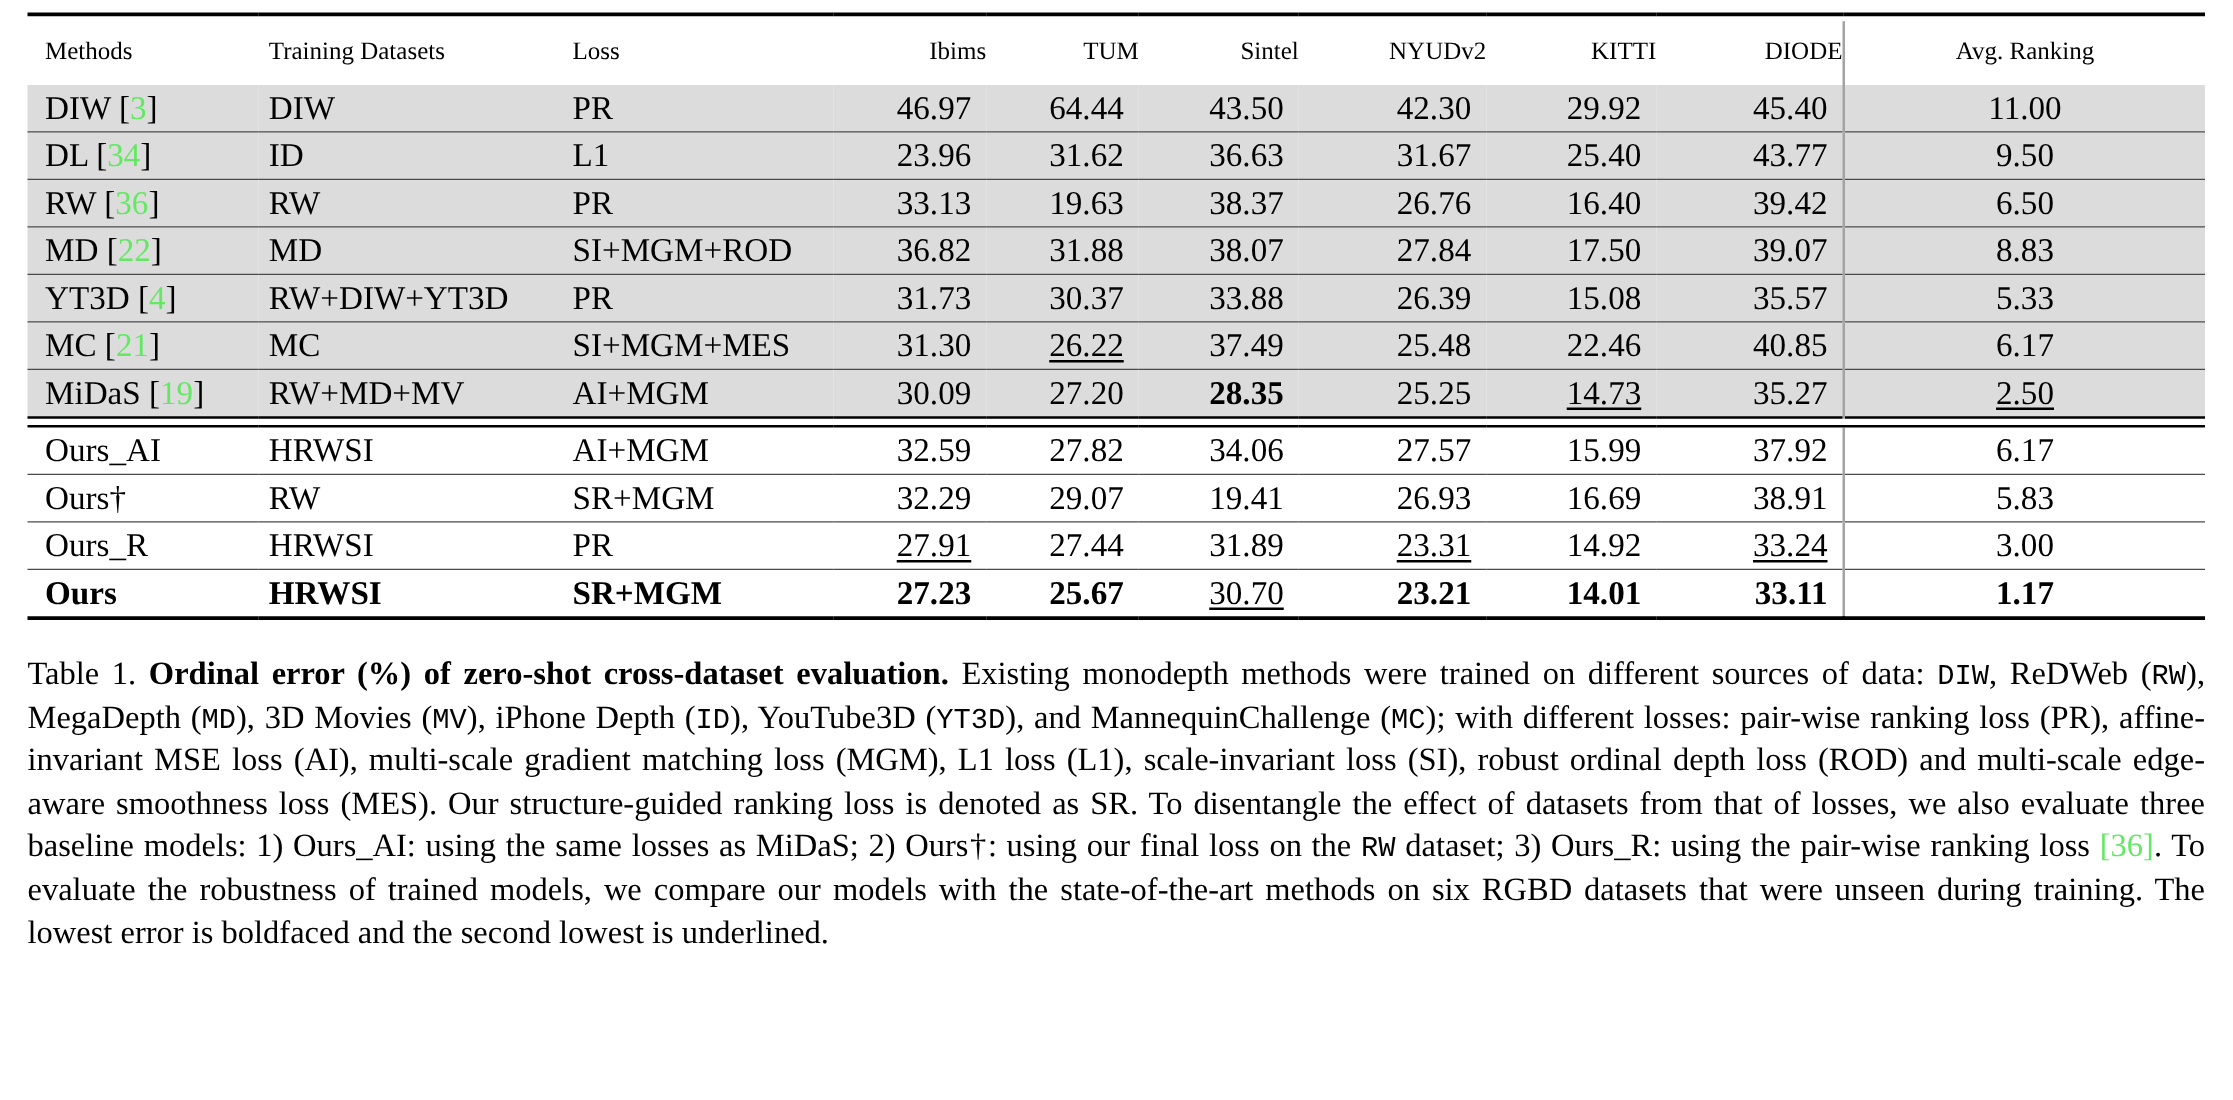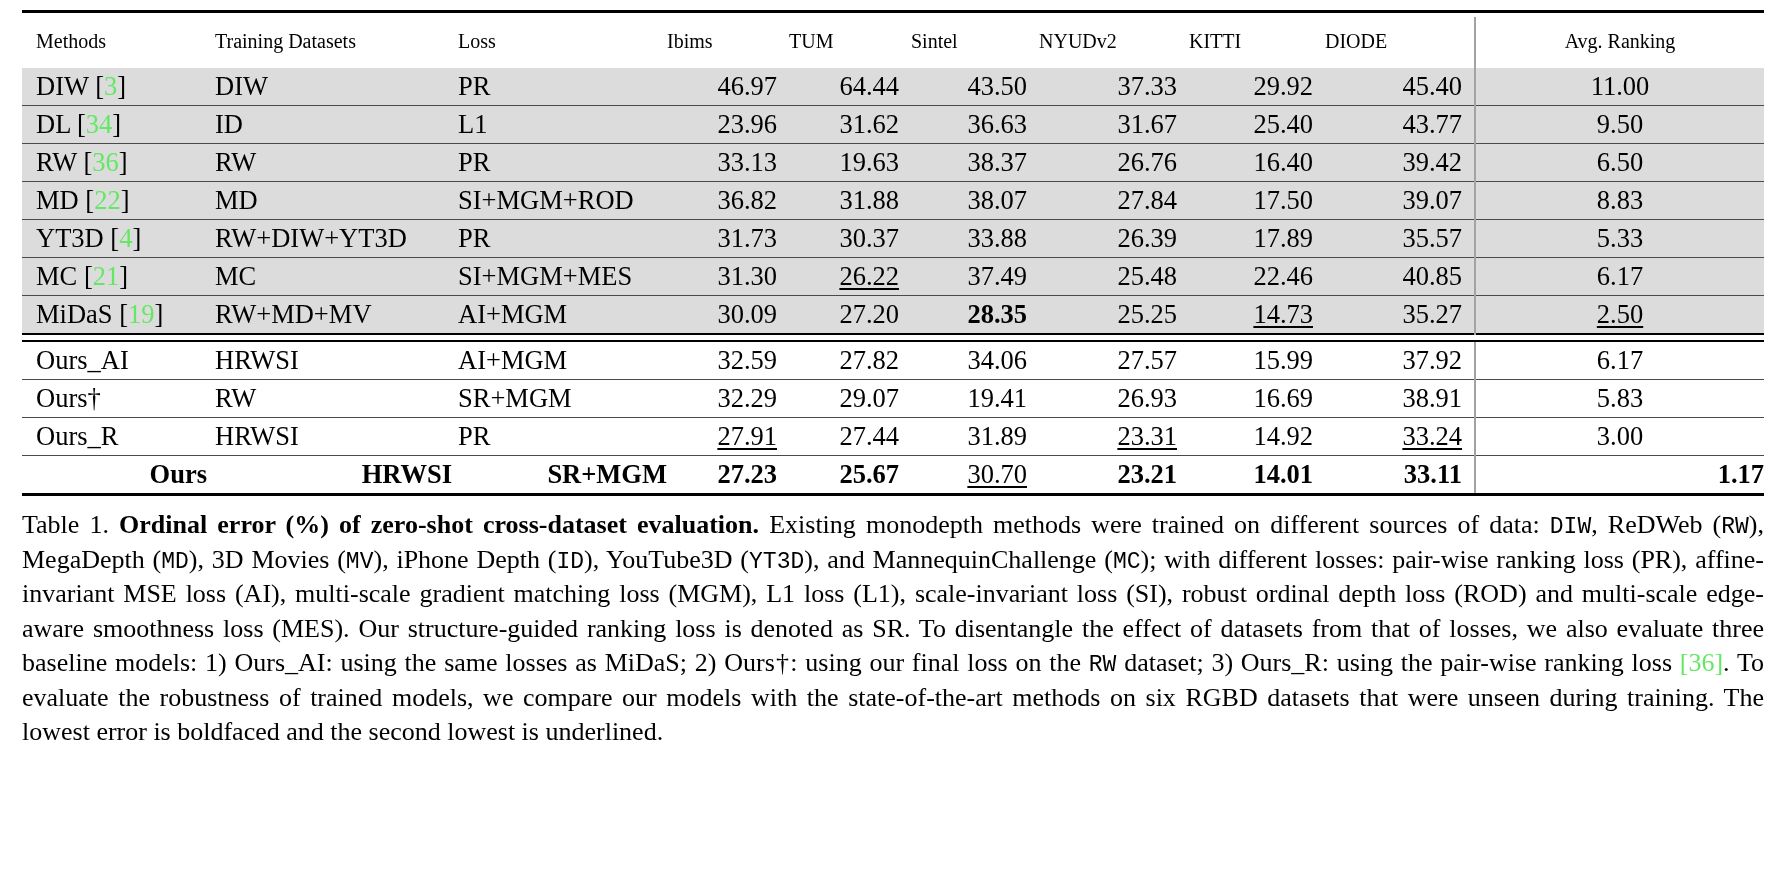--- a/index.html
+++ b/index.html
@@ -50,43 +50,43 @@
   tr.hdr th {
     height: 48px;
     font-size: 20px;
     padding-bottom: 3px;
   }
   tr.drow td {
     height: 37px;
     border-bottom: 1.6px solid #4a4a4a;
   }
   tr.drow.last-shade td { border-bottom: none; }
-  tr.drow.last-row td { border-bottom: none; text-align: right; }
+  tr.drow.last-row td { border-bottom: none; }
 
   .shaded td { background: #dcdcdc; }
 
   
   .c-method   { text-align: left;  padding-left: 14px !important; width: 185px; }
   .c-dataset  { text-align: left;  padding-left: 8px !important;  width: 245px; }
   .c-loss     { text-align: left;  padding-left: 6px !important;  width: 215px; }
   .c-num      { text-align: right; width: 122px; padding-right: 12px !important; }
   .c-num-wide { text-align: right; width: 144px; padding-right: 12px !important; }
   .c-rank     { text-align: center; width: 232px; border-left: 2px solid #a3a3a3; }
 
   th.c-method, th.c-dataset, th.c-loss { text-align: left; }
-  th.c-num, th.c-num-wide { text-align: left; padding-right: 0 !important; }
+  th.c-num, th.c-num-wide { text-align: right; padding-right: 0 !important; }
   th.c-rank { text-align: center; }
 
   .cite { color: #64e864; }
   .bold { font-weight: bold; }
   .und  { text-decoration: underline; text-underline-offset: 3px; }
 
   
   .caption {
-    margin-top: 8px;
+    margin-top: 22px;
     width: 1742px;
     font-size: 26px;
     line-height: 1.33;
     text-align: justify;
     text-justify: inter-word;
     hyphens: none;
   }
   .caption b { font-weight: bold; }
   .mono {
     font-family: "Liberation Mono", "DejaVu Sans Mono", monospace;
@@ -132,21 +132,21 @@
     </tbody>
 
     <tbody id="rows-prior">
         <tr class="drow shaded">
           <td class="c-method"><span>DIW</span> <span>[</span><span class="cite">3</span><span>]</span></td>
           <td class="c-dataset"><span>DIW</span></td>
           <td class="c-loss"><span>PR</span></td>
           <td class="c-num"><span>46.97</span></td>
           <td class="c-num"><span>64.44</span></td>
           <td class="c-num"><span>43.50</span></td>
-          <td class="c-num-wide"><span>37.33</span></td>
+          <td class="c-num-wide"><span>42.30</span></td>
           <td class="c-num"><span>29.92</span></td>
           <td class="c-num-wide"><span>45.40</span></td>
           <td class="c-rank"><span>11.00</span></td>
         </tr>
         <tr class="drow shaded">
           <td class="c-method"><span>DL</span> <span>[</span><span class="cite">34</span><span>]</span></td>
           <td class="c-dataset"><span>ID</span></td>
           <td class="c-loss"><span>L1</span></td>
           <td class="c-num"><span>23.96</span></td>
           <td class="c-num"><span>31.62</span></td>
@@ -181,21 +181,21 @@
           <td class="c-rank"><span>8.83</span></td>
         </tr>
         <tr class="drow shaded">
           <td class="c-method"><span>YT3D</span> <span>[</span><span class="cite">4</span><span>]</span></td>
           <td class="c-dataset"><span>RW+DIW+YT3D</span></td>
           <td class="c-loss"><span>PR</span></td>
           <td class="c-num"><span>31.73</span></td>
           <td class="c-num"><span>30.37</span></td>
           <td class="c-num"><span>33.88</span></td>
           <td class="c-num-wide"><span>26.39</span></td>
-          <td class="c-num"><span>17.89</span></td>
+          <td class="c-num"><span>15.08</span></td>
           <td class="c-num-wide"><span>35.57</span></td>
           <td class="c-rank"><span>5.33</span></td>
         </tr>
         <tr class="drow shaded">
           <td class="c-method"><span>MC</span> <span>[</span><span class="cite">21</span><span>]</span></td>
           <td class="c-dataset"><span>MC</span></td>
           <td class="c-loss"><span>SI+MGM+MES</span></td>
           <td class="c-num"><span>31.30</span></td>
           <td class="c-num"><span class="und">26.22</span></td>
           <td class="c-num"><span>37.49</span></td>

